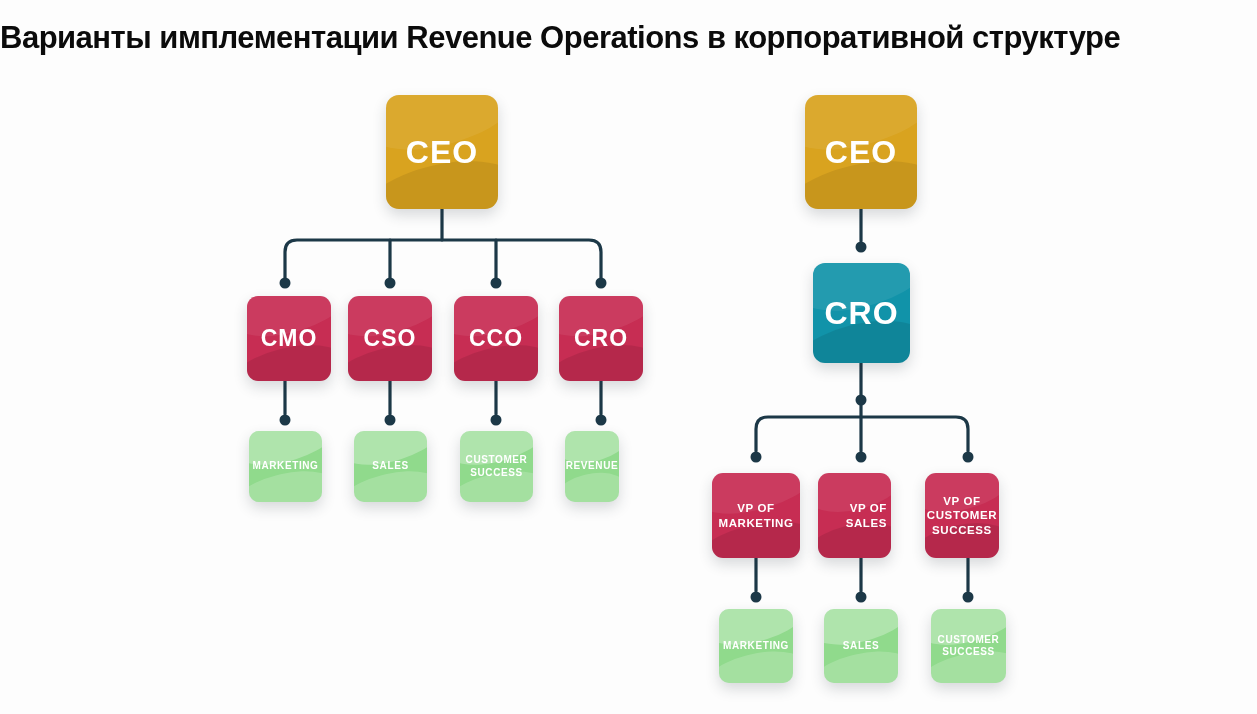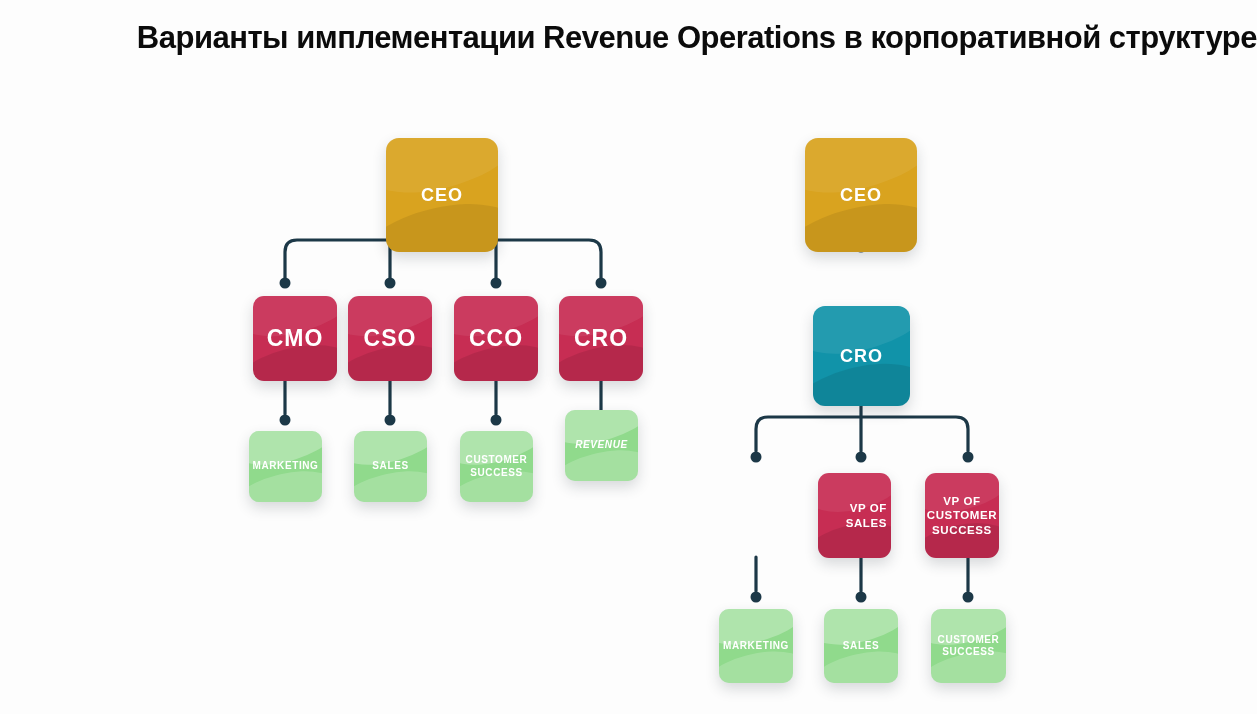--- a/index.html
+++ b/index.html
@@ -6,21 +6,21 @@
     --gold:#D9A31F; --crimson:#C72D53; --teal:#1193A9; --green:#90DA8C;
     --line:#1C3847; --background:#FDFDFD; --title_text:#0B0B0B; --node_text:#FFFFFF;
   }
   html,body{margin:0;padding:0;}
   body{background:#e9e9e9;font-family:"Liberation Sans",sans-serif;}
   .canvas{
     position:relative;width:1257px;height:714px;margin:0 auto;
     background:var(--background);overflow:hidden;
   }
   .page-title{
-    position:absolute;top:20px;left:0;width:100%;text-align:right;
+    position:absolute;top:20px;left:0;width:100%;text-align:left;
     font-family:"Liberation Sans",sans-serif;font-weight:800;font-size:31px;
     letter-spacing:-0.5px;color:var(--title_text);margin:0;
   }
   svg.connectors{position:absolute;left:0;top:0;width:1257px;height:714px;}
   svg.connectors path{fill:none;stroke:var(--line);stroke-width:3.2;stroke-linecap:round;stroke-linejoin:round;}
   svg.connectors circle{fill:var(--line);stroke:none;}
   .node{
     position:absolute;display:flex;align-items:center;justify-content:center;
     overflow:hidden;text-align:center;
     color:var(--node_text);font-weight:700;
@@ -40,21 +40,21 @@
   .gold::after{background:rgba(0,0,0,0.08);}
   .crimson{background:var(--crimson);border-radius:11px;}
   .crimson::before{background:rgba(255,255,255,0.07);}
   .crimson::after{background:rgba(0,0,0,0.09);}
   .teal{background:var(--teal);border-radius:12px;}
   .teal::before{background:rgba(255,255,255,0.08);}
   .teal::after{background:rgba(0,0,0,0.09);}
   .green{background:var(--green);border-radius:10px;}
   .green::before{background:rgba(255,255,255,0.28);}
   .green::after{background:rgba(255,255,255,0.18);}
-  .fs-big{font-size:18px;letter-spacing:1px;margin-top:43px;}
+  .fs-big{font-size:32px;letter-spacing:1px;}
   .fs-mid{font-size:23px;letter-spacing:1px;}
   .fs-vp{font-size:11.5px;letter-spacing:0.6px;}
   .fs-sm{font-size:10px;letter-spacing:0.6px;}
 </style>
 </head>
 <body>
 
 <div class="canvas">
 
   <h1 class="page-title">Варианты имплементации Revenue Operations в корпоративной структуре</h1>
@@ -94,21 +94,21 @@
         <circle cx="861" cy="597" r="5.5"></circle>
       <path d="M968 557 V591"></path>
         <circle cx="968" cy="597" r="5.5"></circle>
     </g>
   </svg>
 
   <div class="node gold fs-big" style="left:386px;top:95px;width:112px;height:114px;">
     <span class="lbl">CEO</span>
   </div>
 
-  <div class="node crimson fs-mid" style="left:253px;top:296px;width:84px;height:85px;">
+  <div class="node crimson fs-mid" style="left:247px;top:296px;width:84px;height:85px;">
     <span class="lbl">CMO</span>
   </div>
   <div class="node crimson fs-mid" style="left:348px;top:296px;width:84px;height:85px;justify-content:center;">
     <span class="lbl">CSO</span>
   </div>
   <div class="node crimson fs-mid" style="left:454px;top:296px;width:84px;height:85px;">
     <span class="lbl">CCO</span>
   </div>
   <div class="node crimson fs-mid" style="left:559px;top:296px;width:84px;height:85px;">
     <span class="lbl">CRO</span>
@@ -116,32 +116,35 @@
 
   <div class="node green fs-sm" style="left:249px;top:431px;width:73px;height:71px;">
     <span class="lbl">MARKETING</span>
   </div>
   <div class="node green fs-sm" style="left:354px;top:431px;width:73px;height:71px;">
     <span class="lbl">SALES</span>
   </div>
   <div class="node green fs-sm" style="left:460px;top:431px;width:73px;height:71px;">
     <span class="lbl">CUSTOMER SUCCESS</span>
   </div>
-  <div class="node green fs-sm" style="left:565px;top:410px;width:73px;height:71px;font-style:italic;">
+  <div class="node green fs-sm" style="left:565px;top:431px;width:54px;height:71px;">
     <span class="lbl">REVENUE</span>
   </div>
 
   <div class="node gold fs-big" style="left:805px;top:95px;width:112px;height:114px;">
     <span class="lbl">CEO</span>
   </div>
 
   <div class="node teal fs-big" style="left:813px;top:263px;width:97px;height:100px;">
     <span class="lbl">CRO</span>
   </div>
 
+  <div class="node crimson fs-vp" style="left:712px;top:473px;width:88px;height:85px;">
+    <span class="lbl">VP OF MARKETING</span>
+  </div>
   <div class="node crimson fs-vp" style="left:818px;top:473px;width:73px;height:85px;text-align:right;">
     <span class="lbl">VP OF SALES</span>
   </div>
   <div class="node crimson fs-vp" style="left:925px;top:473px;width:74px;height:85px;">
     <span class="lbl">VP OF CUSTOMER SUCCESS</span>
   </div>
 
   <div class="node green fs-sm" style="left:719px;top:609px;width:74px;height:74px;">
     <span class="lbl">MARKETING</span>
   </div>

